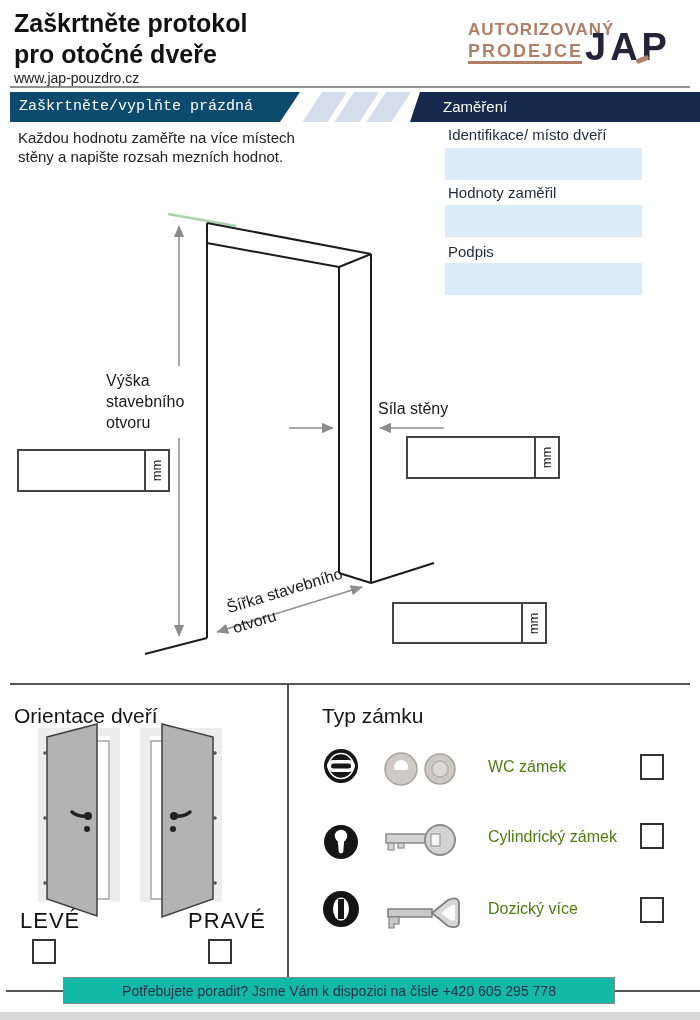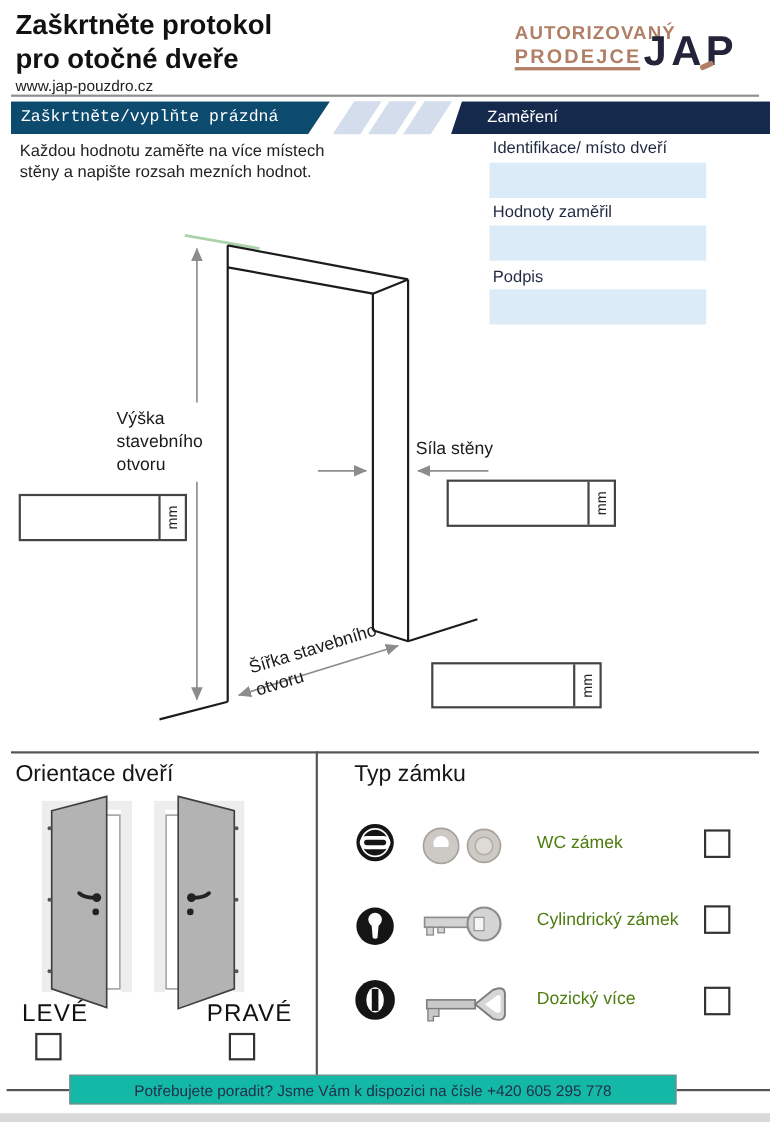--- a/index.html
+++ b/index.html
@@ -37,21 +37,21 @@
 
   
   .mbox{display:flex;background:#fff;border:2px solid #444;box-sizing:border-box;}
   .mbox .fill{flex:1;}
   .mm-cell{width:22px;border-left:2px solid #444;display:flex;align-items:center;justify-content:center;}
   .mm-cell span{display:block;transform:rotate(-90deg);font-size:13px;color:#222;}
 
   
   .section-hline{left:10px;top:683px;width:680px;height:2px;background:#555;}
   .section-vline{left:287px;top:683px;width:2px;height:295px;background:#555;}
-  .section-title{font-size:21px;color:#161616;}
+  .section-title{font-size:21px;color:#161616;margin-top:12px;}
   .door-label{font-size:22px;color:#111;letter-spacing:1px;}
   .checkbox{border:2px solid #333;background:#fff;box-sizing:border-box;}
   .lock-label{left:488px;font-size:16px;color:#4d7c0f;}
 
   
   .footer-line{top:990px;height:2px;background:#555;}
   .footer-box{left:63px;top:977px;width:552px;height:27px;border:1.5px solid #888;background:#14b8a6;
     display:flex;align-items:center;justify-content:center;font-size:14px;color:#22304a;box-sizing:border-box;}
   .bottom-band{left:0;top:1012px;width:700px;height:8px;background:#d9d9d9;}
 

